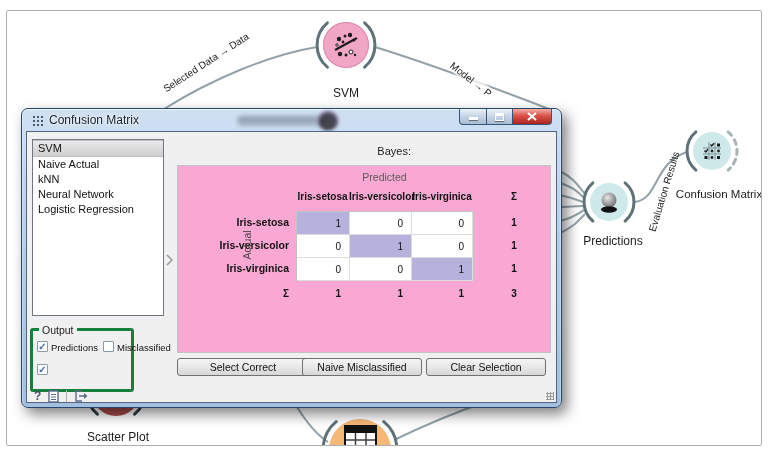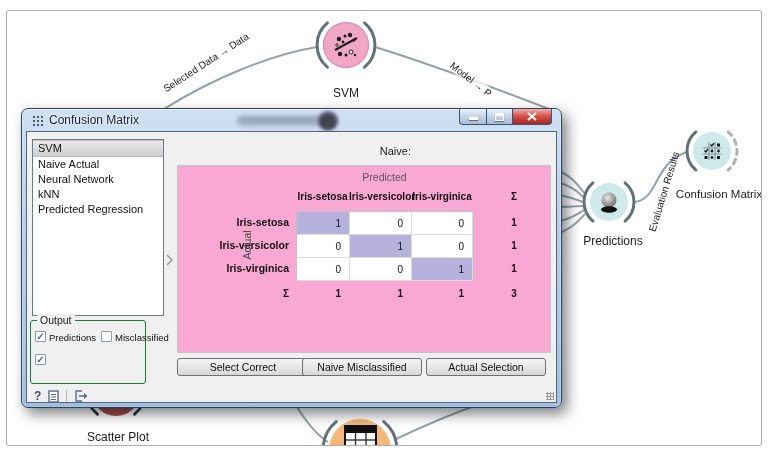--- a/index.html
+++ b/index.html
@@ -83,22 +83,22 @@
   .rsum { position:absolute; left:316px; width:40px; height:23px; line-height:23px;
           text-align:center; font-weight:bold; }
   .sumrow { position:absolute; top:118px; height:20px; line-height:20px; font-weight:bold; }
   .sumrow.val { text-align:right; padding-right:8px; }
   .sumrow.ctr { text-align:center; }
 
   .pushbtn { position:absolute; top:226px; height:18px; border:1px solid #707070; border-radius:3px;
              background:linear-gradient(#f5f5f5,#e9e9e9 45%,#d7d7d7);
              font-size:10.5px; color:#111; text-align:center; line-height:16px; }
 
-  .groupbox { position:absolute; left:3px; top:188px; width:116px; height:64px;
-              border:1px solid #15803d; border-radius:3px; }
+  .groupbox { position:absolute; left:3px; top:196px; width:104px; height:64px;
+              border:3px solid #15803d; border-radius:3px; }
   .group-label { position:absolute; left:6px; top:-7px; background:#f0f0f0; padding:0 3px;
                  font-size:10.5px; color:#222; }
   .cbrow { position:absolute; left:0; right:0; height:14px; font-size:9.5px; color:#111; }
   .checkbox { position:absolute; width:11px; height:11px; background:#fff;
               border:1px solid #8a9aa8; border-radius:1px; text-align:center;
               line-height:10px; font-size:10px; font-weight:bold; color:#3a6cb0; }
   .cblabel { position:absolute; top:1px; white-space:nowrap; }
   .apply-btn { position:absolute; left:20px; top:28px; width:108px; height:19px;
                border:1px solid #b3b3b3; border-radius:3px;
                background:linear-gradient(#f3f3f3,#e4e4e4 45%,#d6d6d6);
@@ -251,32 +251,32 @@
           </svg>
         </div>
       </div>
     </div>
 
     <div class="dlg-content">
 
       <div class="listbox">
         <div class="item selected">SVM</div>
         <div class="item">Naive Actual</div>
+        <div class="item">kNN</div>
         <div class="item">Neural Network</div>
-        <div class="item">kNN</div>
-        <div class="item">Predicted Regression</div>
+        <div class="item">Logistic Regression</div>
       </div>
 
       <div class="splitter">
         <svg width="7" height="12">
           <polyline points="1,1 6,6 1,11" fill="none" stroke="#9a9a9a" stroke-width="1.5"></polyline>
         </svg>
       </div>
 
-      <div class="show-label">Naive:</div>
+      <div class="show-label">Bayes:</div>
 
       <div class="matrix-panel">
         <div class="predicted">Predicted</div>
         <div class="mhead" style="left:118px;width:53px;">Iris-setosa</div>
         <div class="mhead" style="left:171px;width:62px;">Iris-versicolor</div>
         <div class="mhead" style="left:233px;width:62px;">Iris-virginica</div>
         <div class="mhead" style="left:316px;width:40px;">Σ</div>
 
         <div class="rowlab" style="top:45px;">Iris-setosa</div>
         <div class="rowlab" style="top:68px;">Iris-versicolor</div>
@@ -301,21 +301,21 @@
 
         <div class="sumrow" style="left:0;width:115px;text-align:right;padding-right:4px;">Σ</div>
         <div class="sumrow val" style="left:118px;width:53px;">1</div>
         <div class="sumrow val" style="left:171px;width:62px;">1</div>
         <div class="sumrow val" style="left:233px;width:61px;">1</div>
         <div class="sumrow ctr" style="left:316px;width:40px;">3</div>
       </div>
 
       <div class="pushbtn" style="left:150px;width:132px;">Select Correct</div>
       <div class="pushbtn" style="left:275px;width:120px;">Naive Misclassified</div>
-      <div class="pushbtn" style="left:399px;width:120px;">Actual Selection</div>
+      <div class="pushbtn" style="left:399px;width:120px;">Clear Selection</div>
 
       <div class="groupbox">
         <div class="group-label">Output</div>
         <div class="cbrow" style="top:10px;">
           <span class="checkbox" style="left:4px;">✓</span>
           <span class="cblabel" style="left:18px;">Predictions</span>
           <span class="checkbox" style="left:70px;"></span>
           <span class="cblabel" style="left:84px;">Misclassified</span>
         </div>
         <div class="cbrow" style="top:30px;">

